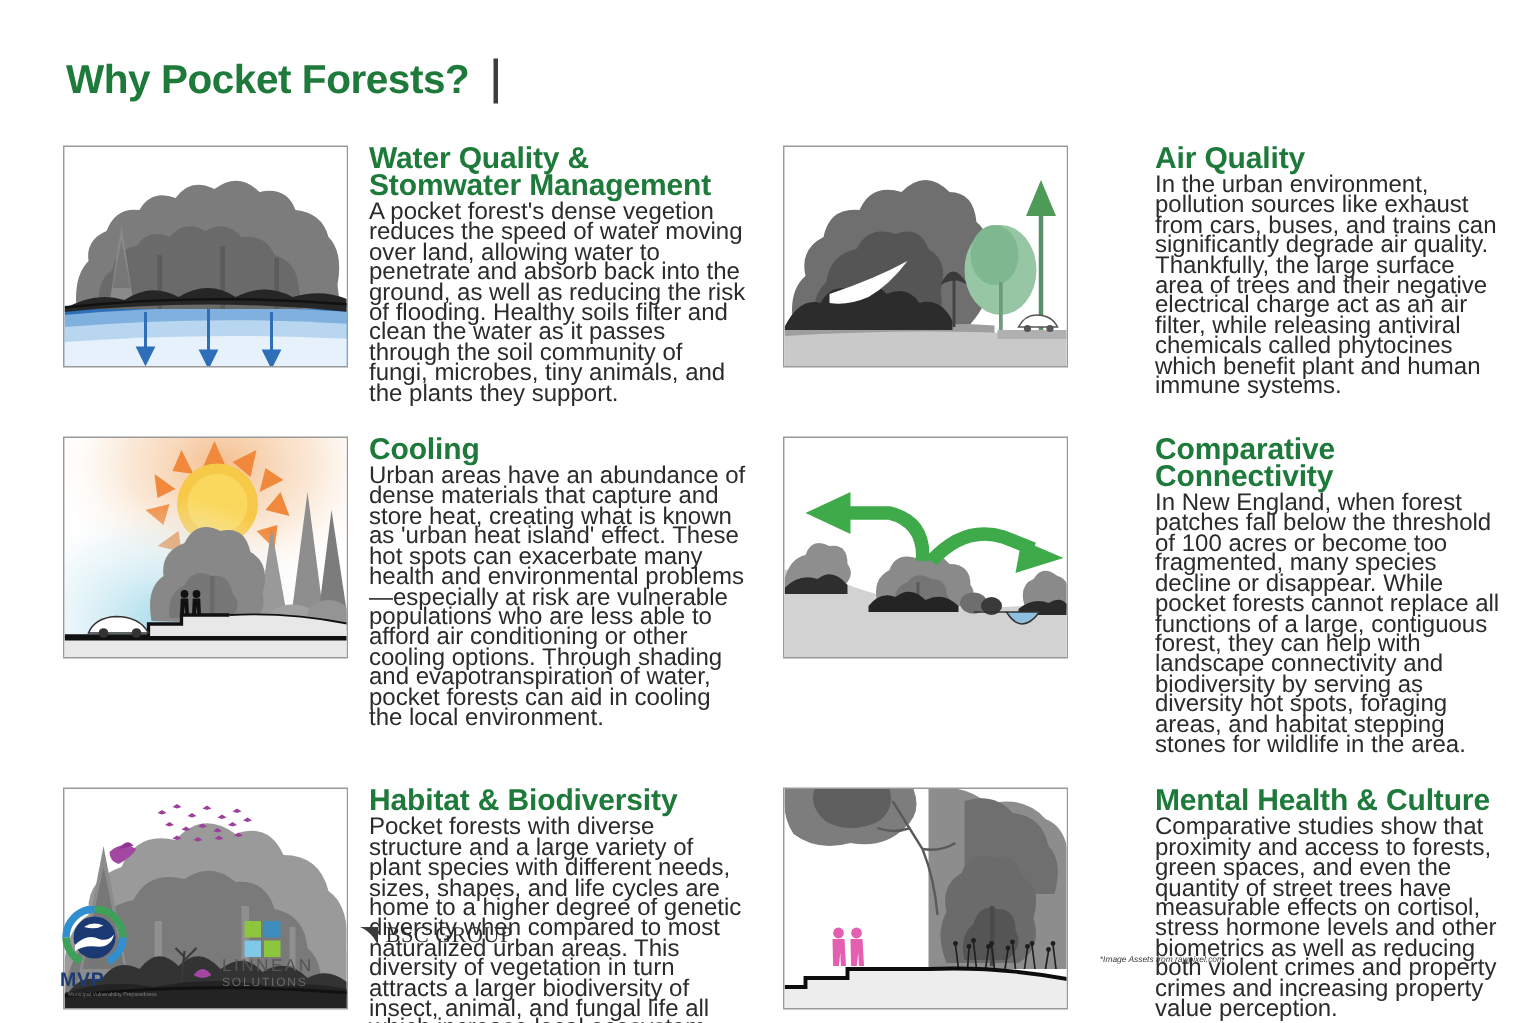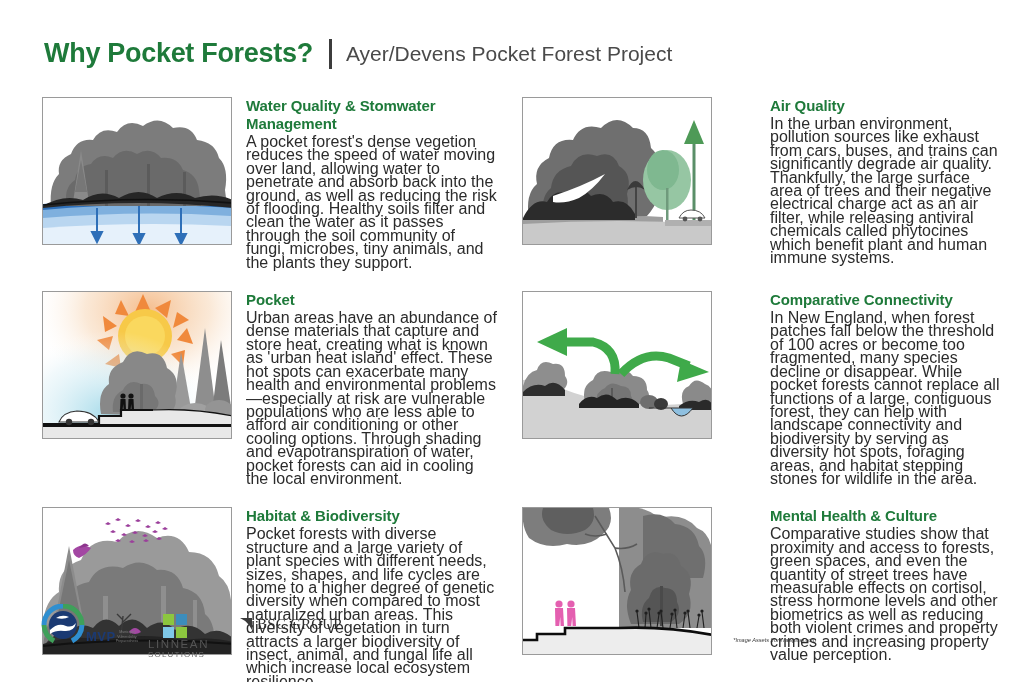--- a/index.html
+++ b/index.html
@@ -34,33 +34,33 @@
   .figure {
     width: 190px; height: 148px; flex: 0 0 190px;
     border: 1px solid #9a9a9a; background: #fff;
     position: relative; overflow: hidden;
   }
   .fig-inner { position: absolute; inset: 0; overflow: hidden; }
 
   .textcol { margin-left: 14px; width: 252px; }
   .cell.right .textcol { width: 258px; }
   .panel-title {
-    color: #1e7a3a; font-weight: bold; font-size: 15px;
+    color: #1e7a3a; font-weight: bold; font-size: 20px;
     line-height: 18px; margin-bottom: 2px; letter-spacing: -0.1px;
   }
   .panel-body {
     color: #2b2b2b; font-size: 16px; line-height: 13.4px;
     text-align: left;
   }
 
   
   .footer { position: absolute; left: 40px; top: 604px; display: flex; align-items: flex-start; }
   .logo { display: flex; align-items: center; }
 
-  .mvp { flex-direction: row; align-items: flex-end; width: 72px; }
+  .mvp { flex-direction: column; align-items: flex-start; width: 72px; }
   .mvp-mark { width: 46px; height: 40px; position: relative; }
   .mvp-text { color: #1b3a73; font-weight: bold; font-size: 13px; letter-spacing: 0.5px; margin-top: 1px; }
   .mvp-sub { color: #7d7d7d; font-size: 3.6px; text-align: center; line-height: 4.6px; margin-top: 1px; width: 70px; }
 
   .linnean { margin-left: 28px; margin-top: 10px; flex-direction: column; }
   .linnean-squares { display: grid; grid-template-columns: 11px 11px; grid-template-rows: 11px 11px; gap: 2px; }
   .sq { width: 11px; height: 11px; }
   .linnean-text { margin-left: 8px; }
   .linnean-name { color: #555; font-size: 11.5px; letter-spacing: 1.6px; line-height: 12px; }
   .linnean-sol { color: #6b6b6b; font-size: 8px; letter-spacing: 1.2px; line-height: 10px; }
@@ -82,21 +82,20 @@
   }
 </style>
 </head>
 <body>
 
 <div class="page">
 
   <div class="header">
     <div class="title-main">Why Pocket Forests?</div>
     <div class="title-divider"></div>
-    <div class="title-sub">Ayer/Devens Pocket Forest Project</div>
   </div>
 
   <div class="grid">
 
     <div class="row">
 
       <div class="cell">
         <div class="figure">
           <div class="fig-inner">
             <svg width="190" height="148" viewBox="0 0 190 148" preserveAspectRatio="none">
@@ -246,21 +245,21 @@
 
               <g>
                 <path d="M16,130 Q20,120 34,119 Q50,119 56,130 Z" fill="#fff" stroke="#333" stroke-width="1.1"></path>
                 <circle cx="26" cy="130" r="3.2" fill="#333"></circle>
                 <circle cx="48" cy="130" r="3.2" fill="#333"></circle>
               </g>
             </svg>
           </div>
         </div>
         <div class="textcol">
-          <div class="panel-title">Pocket</div>
+          <div class="panel-title">Cooling</div>
           <div class="panel-body">Urban areas have an abundance of dense materials that capture and store heat, creating what is known as 'urban heat island' effect. These hot spots can exacerbate many health and environmental problems—especially at risk are vulnerable populations who are less able to afford air conditioning or other cooling options. Through shading and evapotranspiration of water, pocket forests can aid in cooling the local environment.</div>
         </div>
       </div>
 
       <div class="cell right">
         <div class="figure">
           <div class="fig-inner">
             <svg width="190" height="148" viewBox="0 0 190 148" preserveAspectRatio="none">
               <rect x="0" y="0" width="190" height="148" fill="#fff"></rect>
 

